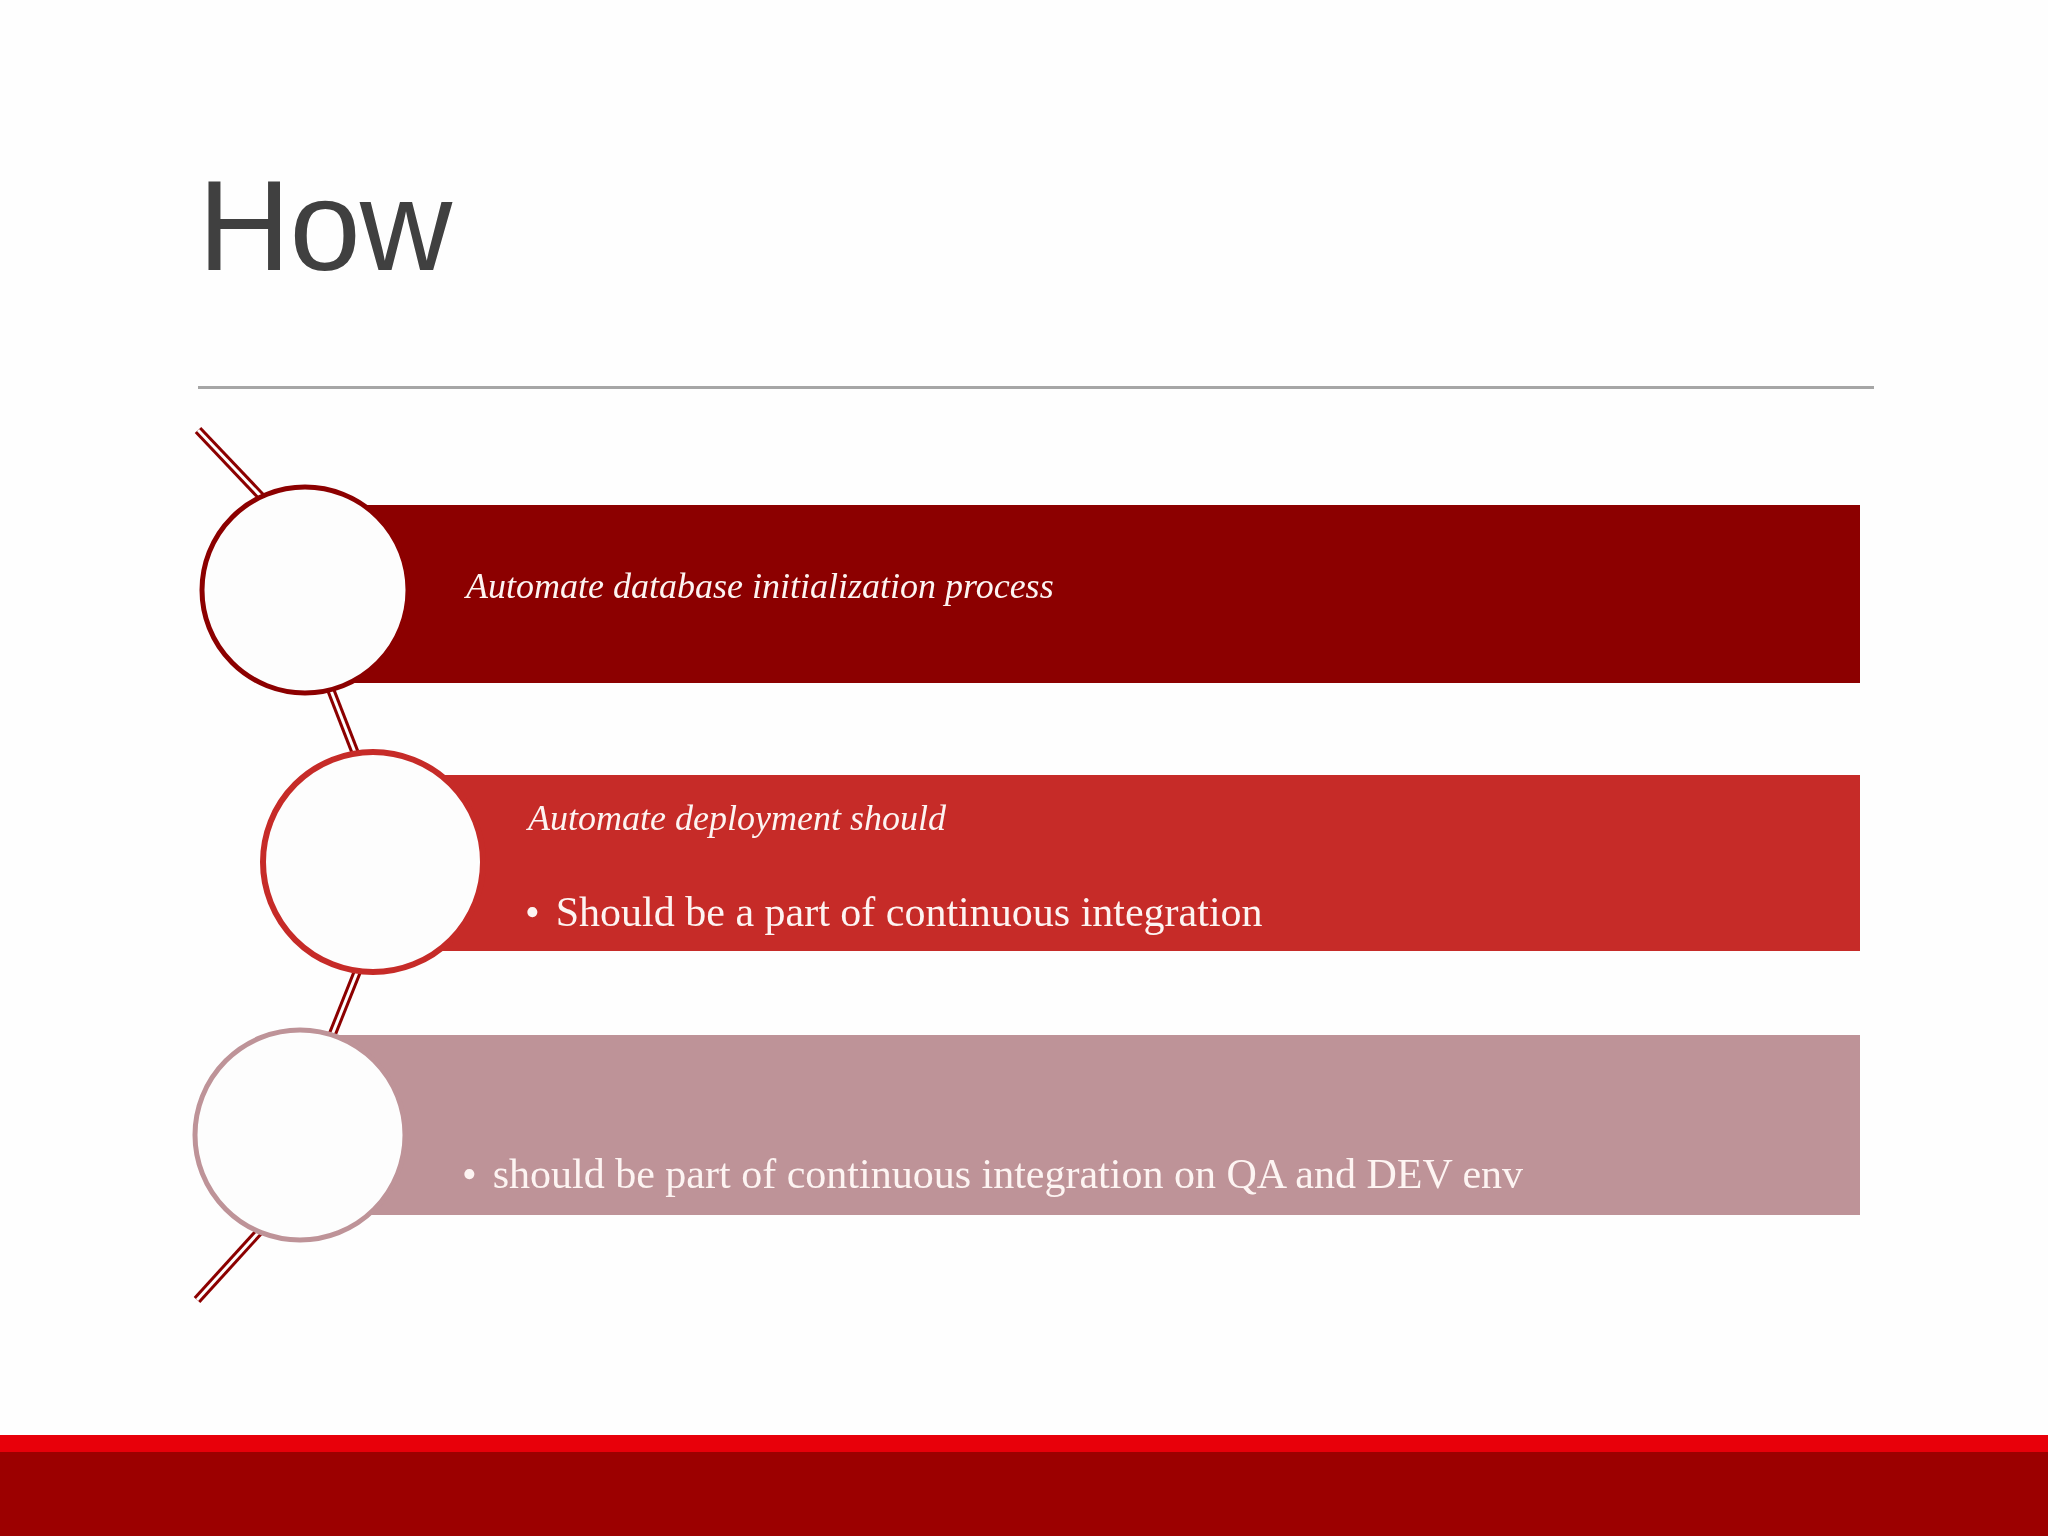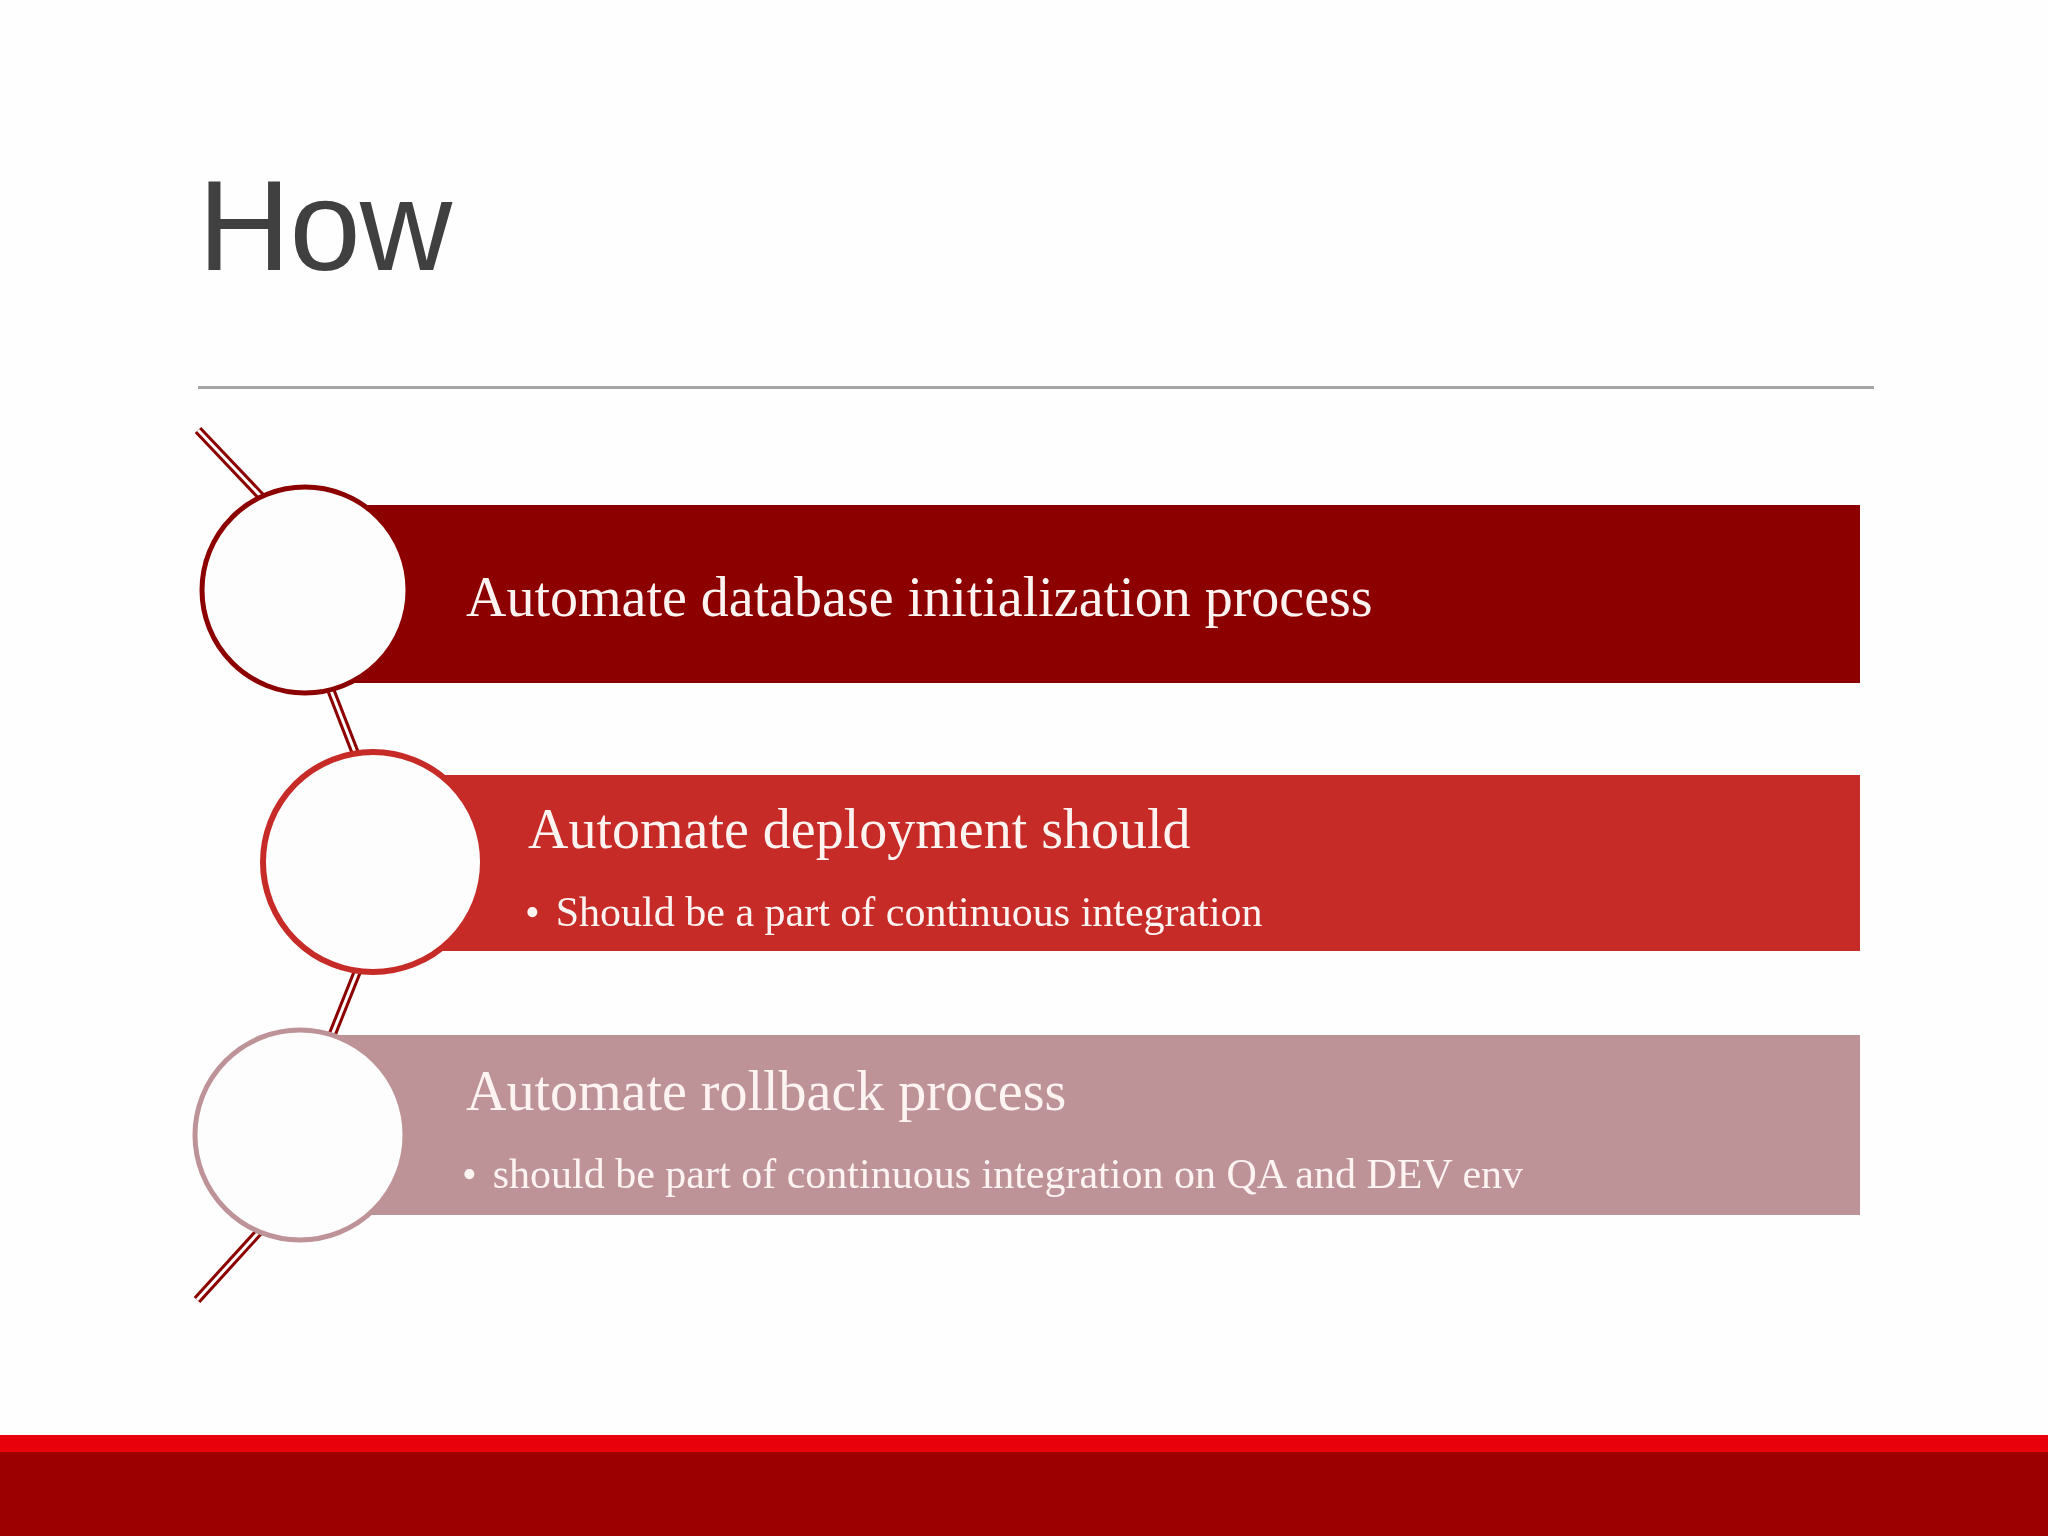--- a/index.html
+++ b/index.html
@@ -53,23 +53,24 @@
   }
 
   
   .band-text {
     position: absolute;
     color: #fdf4f2;
     font-family: "Liberation Serif", serif;
     pointer-events: none;
   }
   .band-head {
-    font-size: 56px;
+    font-size: 36px;
     line-height: 1.05;
     white-space: nowrap;
+    font-style: italic;
   }
   .band-bullet {
     font-size: 42px;
     line-height: 1.05;
     white-space: nowrap;
     display: flex;
     align-items: baseline;
   }
   .bullet-dot {
     display: inline-block;
@@ -154,21 +155,20 @@
 
   <div class="band-text band-head" id="row1-head">Automate database initialization process</div>
 
   <div class="band-text band-head" id="row2-head">Automate deployment should</div>
 
   <div class="band-text band-bullet" id="row2-bullet">
     <span class="bullet-dot">•</span>
     <span>Should be a part of continuous integration</span>
   </div>
 
-  <div class="band-text band-head" id="row3-head">Automate rollback process</div>
 
   <div class="band-text band-bullet" id="row3-bullet">
     <span class="bullet-dot">•</span>
     <span>should be part of continuous integration on QA and DEV env</span>
   </div>
 
   <div id="footer">
     <div id="footer-stripe"></div>
     <div id="footer-body"></div>
   </div>

